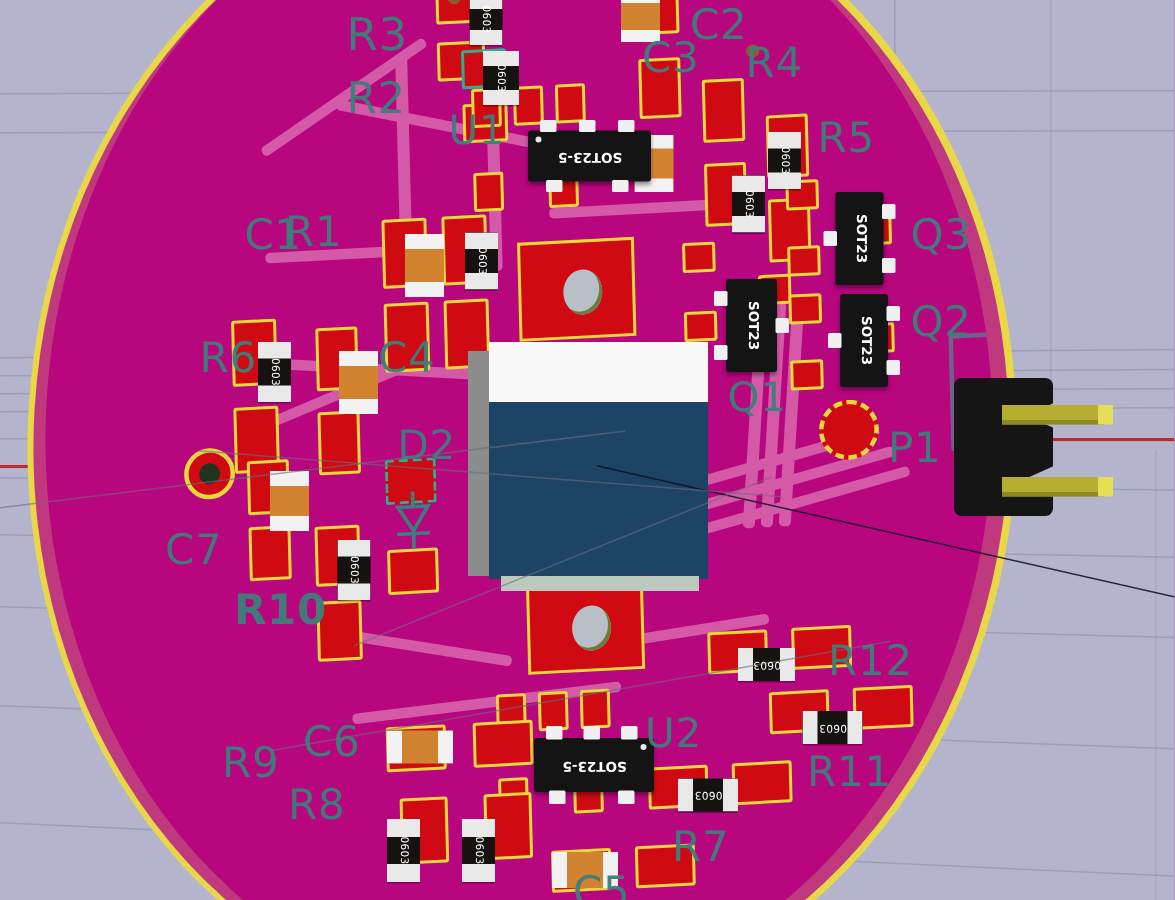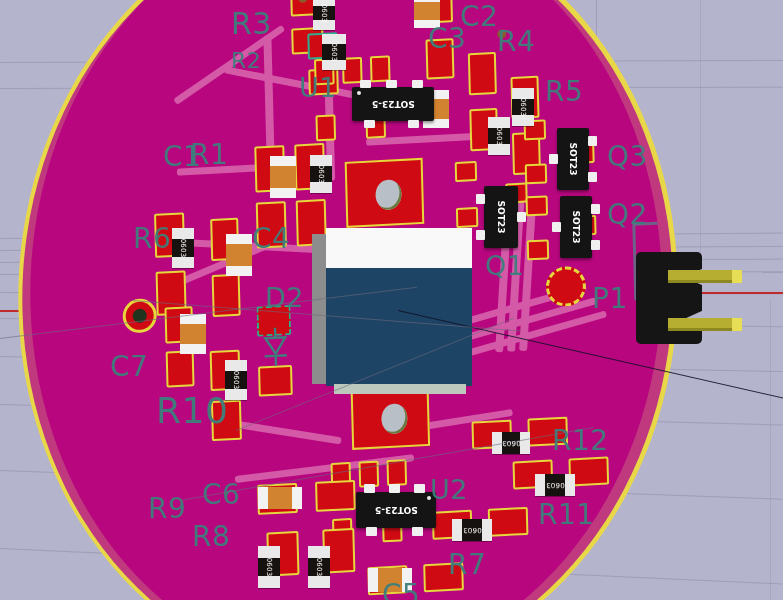--- a/index.html
+++ b/index.html
@@ -487,36 +487,36 @@
     <div class="notch" style="left:48px;top:20px;width:20px;height:18px;clip-path:polygon(0 50%,100% 0,100% 100%);"></div>
     <div class="notch" style="left:48px;top:62px;width:20px;height:18px;clip-path:polygon(0 50%,100% 0,100% 100%);"></div>
     <div class="pin" style="left:32px;top:22px;width:68px;height:13px;"></div>
     <div class="pin-cap" style="left:96px;top:22px;width:10px;height:13px;"></div>
     <div class="pin" style="left:32px;top:70px;width:68px;height:13px;"></div>
     <div class="pin-cap" style="left:96px;top:70px;width:10px;height:13px;"></div>
   </div>
 
   <div id="silk-layer">
       <div class="silk" style="left: 231px; top: 6px; font-size: 30px;">R3</div>
-      <div class="silk" style="left: 231px; top: 48px; font-size: 22px;">R2</div>
+      <div class="silk" style="left: 231px; top: 48px; font-size: 29px;">R2</div>
       <div class="silk" style="left: 299px; top: 72px; font-size: 27px;">U1</div>
       <div class="silk" style="left: 460px; top: 0px; font-size: 28px;">C2</div>
       <div class="silk" style="left: 428px; top: 22px; font-size: 28px;">C3</div>
       <div class="silk" style="left: 497px; top: 25px; font-size: 28px;">R4</div>
       <div class="silk" style="left: 545px; top: 75px; font-size: 28px;">R5</div>
       <div class="silk" style="left: 607px; top: 140px; font-size: 28px;">Q3</div>
       <div class="silk" style="left: 607px; top: 198px; font-size: 28px;">Q2</div>
       <div class="silk" style="left: 485px; top: 250px; font-size: 27px;">Q1</div>
       <div class="silk" style="left: 163px; top: 140px; font-size: 28px;">C1</div>
       <div class="silk" style="left: 190px; top: 138px; font-size: 28px;">R1</div>
       <div class="silk" style="left: 133px; top: 222px; font-size: 28px;">R6</div>
       <div class="silk" style="left: 252px; top: 222px; font-size: 28px;">C4</div>
       <div class="silk" style="left: 265px; top: 282px; font-size: 27px;">D2</div>
       <div class="silk" style="left: 110px; top: 350px; font-size: 28px;">C7</div>
-      <div class="silk" style="left: 156px; top: 390px; font-size: 36px;">R10</div>
+      <div class="silk" style="left: 156px; top: 390px; font-size: 28px; font-weight: bold;">R10</div>
       <div class="silk" style="left: 592px; top: 282px; font-size: 28px;">P1</div>
       <div class="silk" style="left: 552px; top: 424px; font-size: 28px;">R12</div>
       <div class="silk" style="left: 430px; top: 474px; font-size: 27px;">U2</div>
       <div class="silk" style="left: 538px; top: 498px; font-size: 28px;">R11</div>
       <div class="silk" style="left: 448px; top: 548px; font-size: 28px;">R7</div>
       <div class="silk" style="left: 202px; top: 478px; font-size: 28px;">C6</div>
       <div class="silk" style="left: 148px; top: 492px; font-size: 28px;">R9</div>
       <div class="silk" style="left: 192px; top: 520px; font-size: 28px;">R8</div>
       <div class="silk" style="left: 382px; top: 578px; font-size: 28px;">C5</div>
     </div>

